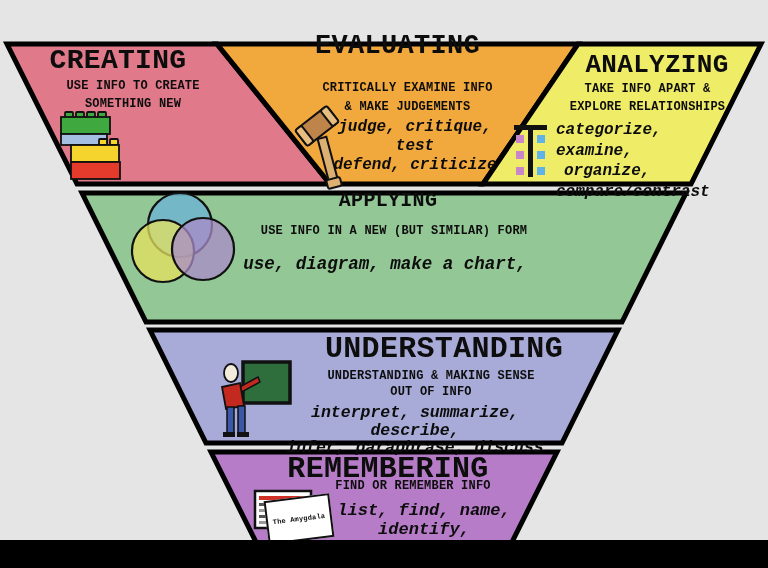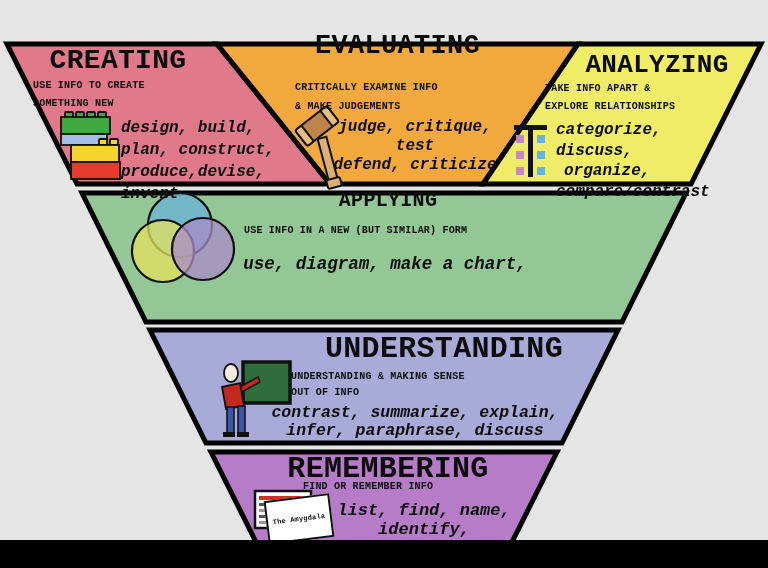--- a/index.html
+++ b/index.html
@@ -1,21 +1,21 @@
 <!DOCTYPE html>
 <html><head>
 <meta charset="utf-8">
 <style>
   html,body{margin:0;padding:0;background:#000;}
   #stage{position:relative;width:768px;height:540px;background:#e5e5e5;overflow:hidden;
          font-family:Liberation Mono, monospace;color:#0d0d0d;}
   #shapes{position:absolute;left:0;top:0;z-index:1;}
   .txt{position:absolute;z-index:2;color:#0d0d0d;}
   .title{font-weight:bold;text-align:center;letter-spacing:.3px;line-height:1.05;}
-  .sub{font-weight:bold;font-size:10px;text-align:left;letter-spacing:.2px;}
+  .sub{font-weight:bold;font-size:12px;text-align:center;letter-spacing:.2px;}
   .sub span{display:block;}
   .verbs{font-weight:bold;font-style:italic;}
   .verbs span{display:block;}
   .flashcard-front{position:absolute;z-index:3;background:#ffffff;border:2.5px solid #111;
       display:flex;align-items:center;justify-content:center;transform-origin:center;}
   .flashcard-front span{font-size:7px;font-weight:bold;letter-spacing:.2px;}
 </style>
 </head>
 <body>
 
@@ -94,62 +94,57 @@
       <rect x="259" y="515" width="48" height="3" fill="#555555"></rect>
       <rect x="259" y="521" width="48" height="3" fill="#999999"></rect>
     </g>
   </svg>
 
   <div class="txt title" style="left:28px;top:46px;width:180px;font-size:28px;">CREATING</div>
   <div class="txt sub" style="left:33px;top:77px;width:200px;line-height:18px;">
     <span>USE INFO TO CREATE</span>
     <span>SOMETHING NEW</span>
   </div>
-  <div class="txt verbs" style="left:121px;top:117px;width:200px;text-align:left;font-size:16px;line-height:22px;">
-    <span>design, build,</span>
-    <span>plan, construct,</span>
-    <span>produce,devise, invent</span>
-  </div>
 
   <div class="txt title" style="left:285px;top:32px;width:225px;font-size:27px;">EVALUATING</div>
   <div class="txt sub" style="left:295px;top:79px;width:225px;line-height:18.5px;">
     <span>CRITICALLY EXAMINE INFO</span>
     <span>&amp; MAKE JUDGEMENTS</span>
   </div>
   <div class="txt verbs" style="left:330px;top:118px;width:170px;text-align:center;font-size:16px;line-height:19px;">
     <span>judge, critique, test</span>
     <span>defend, criticize</span>
   </div>
 
   <div class="txt title" style="left:552px;top:52px;width:210px;font-size:26px;">ANALYZING</div>
   <div class="txt sub" style="left:545px;top:80px;width:205px;line-height:18px;">
     <span>TAKE INFO APART &amp;</span>
     <span>EXPLORE RELATIONSHIPS</span>
   </div>
   <div class="txt verbs" style="left:556px;top:120px;width:190px;text-align:left;font-size:16px;line-height:20.5px;">
-    <span>categorize, discuss,</span>
+    <span>categorize, examine,</span>
     <span style="padding-left:8px;">organize,</span>
     <span>compare/contrast</span>
   </div>
 
   <div class="txt title" style="left:263px;top:190px;width:250px;font-size:20px;">APPLYING</div>
   <div class="txt sub" style="left:244px;top:223px;width:300px;line-height:16px;">
     <span>USE INFO IN A NEW (BUT SIMILAR) FORM</span>
   </div>
   <div class="txt verbs" style="left:230px;top:254px;width:310px;text-align:center;font-size:17.5px;line-height:21px;">
     <span>use, diagram, make a chart,</span>
   </div>
 
   <div class="txt title" style="left:294px;top:334px;width:270px;font-size:30px;margin-left:15px;">UNDERSTANDING</div>
   <div class="txt sub" style="left:291px;top:369px;width:280px;line-height:15.5px;">
     <span>UNDERSTANDING &amp; MAKING SENSE</span>
     <span>OUT OF INFO</span>
   </div>
   <div class="txt verbs" style="left:265px;top:404px;width:300px;text-align:center;font-size:16.5px;line-height:17.5px;">
-    <span>contrast, summarize, explain,</span>
+    <span>interpret, summarize, describe,</span>
     <span>infer, paraphrase, discuss</span>
   </div>
 
   <div class="txt title" style="left:268px;top:454px;width:240px;font-size:30px;">REMEMBERING</div>
   <div class="txt sub" style="left:303px;top:479px;width:220px;line-height:15px;">
     <span>FIND OR REMEMBER INFO</span>
   </div>
   <div class="txt verbs" style="left:290px;top:502px;width:268px;text-align:center;font-size:17px;line-height:18.5px;">
     <span>list, find, name, identify,</span>
     <span>memorize, define</span>

